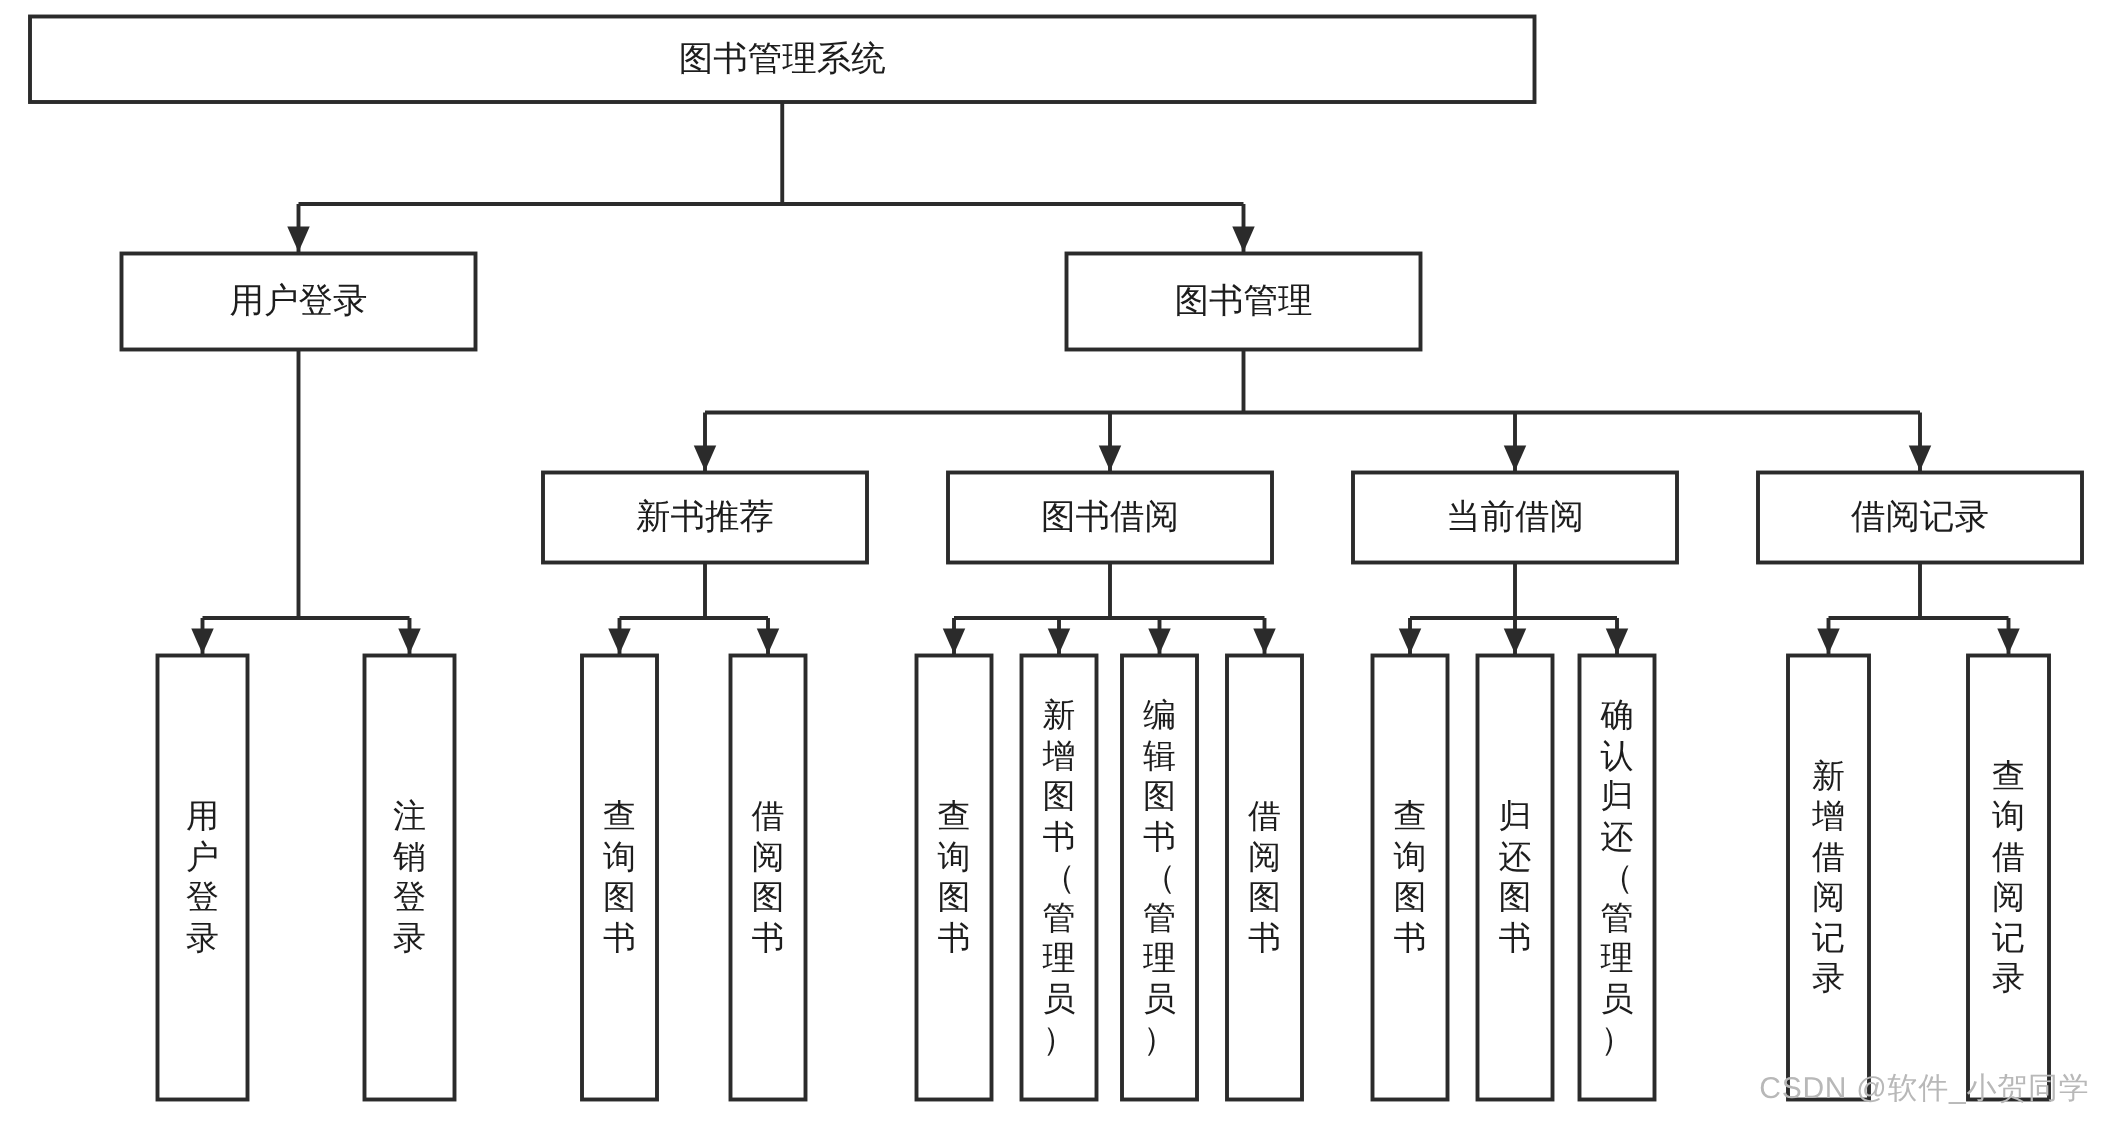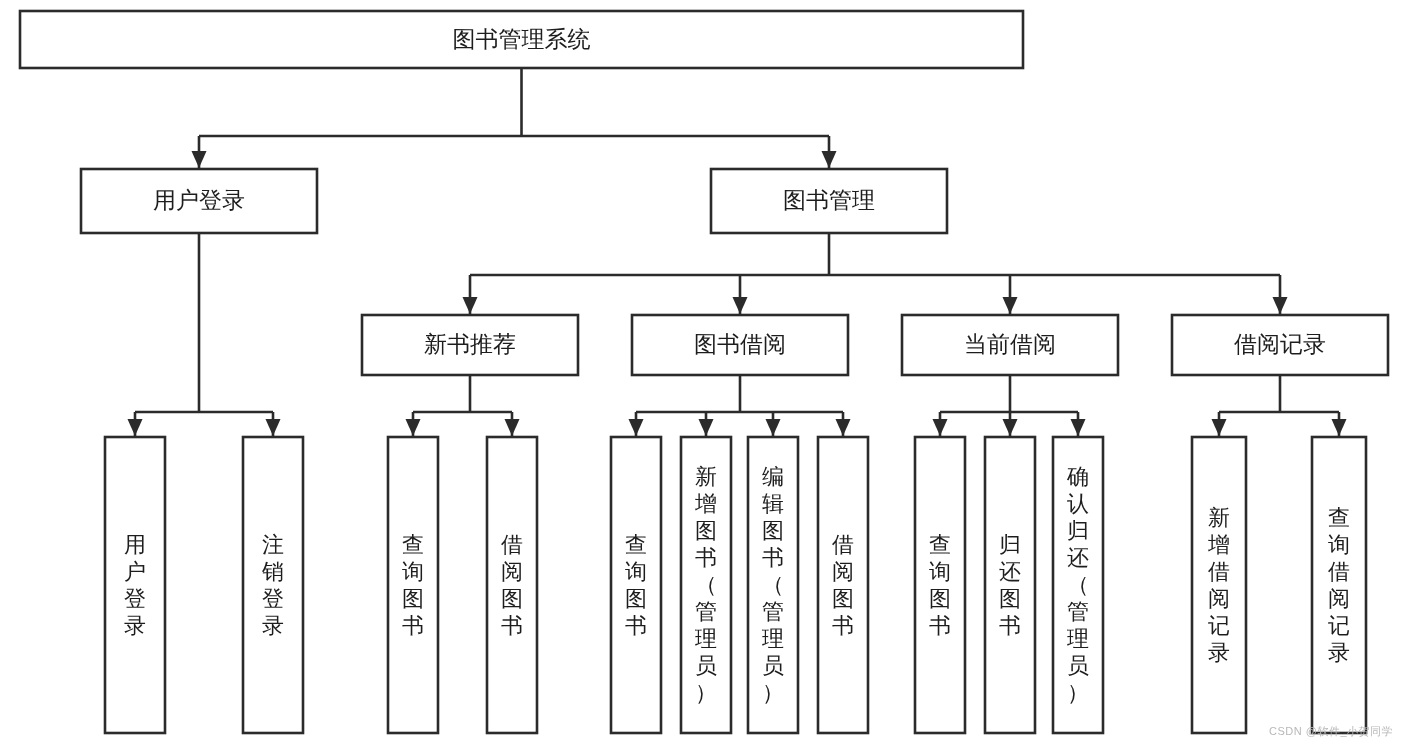--- a/index.html
+++ b/index.html
@@ -51,21 +51,21 @@
     font-size: 23px;
   }
   .label-v {
     font-size: 22px;
   }
   .watermark {
     position: absolute;
     right: 12px;
     bottom: 8px;
     font-family: "Liberation Sans", "DejaVu Sans", sans-serif;
-    font-size: 11px;
+    font-size: 20px;
     color: #b8b8b8;
     letter-spacing: 0.5px;
     white-space: nowrap;
     pointer-events: none;
   }
 </style>
 </head>
 <body>
 
 <div id="diagram-root">

